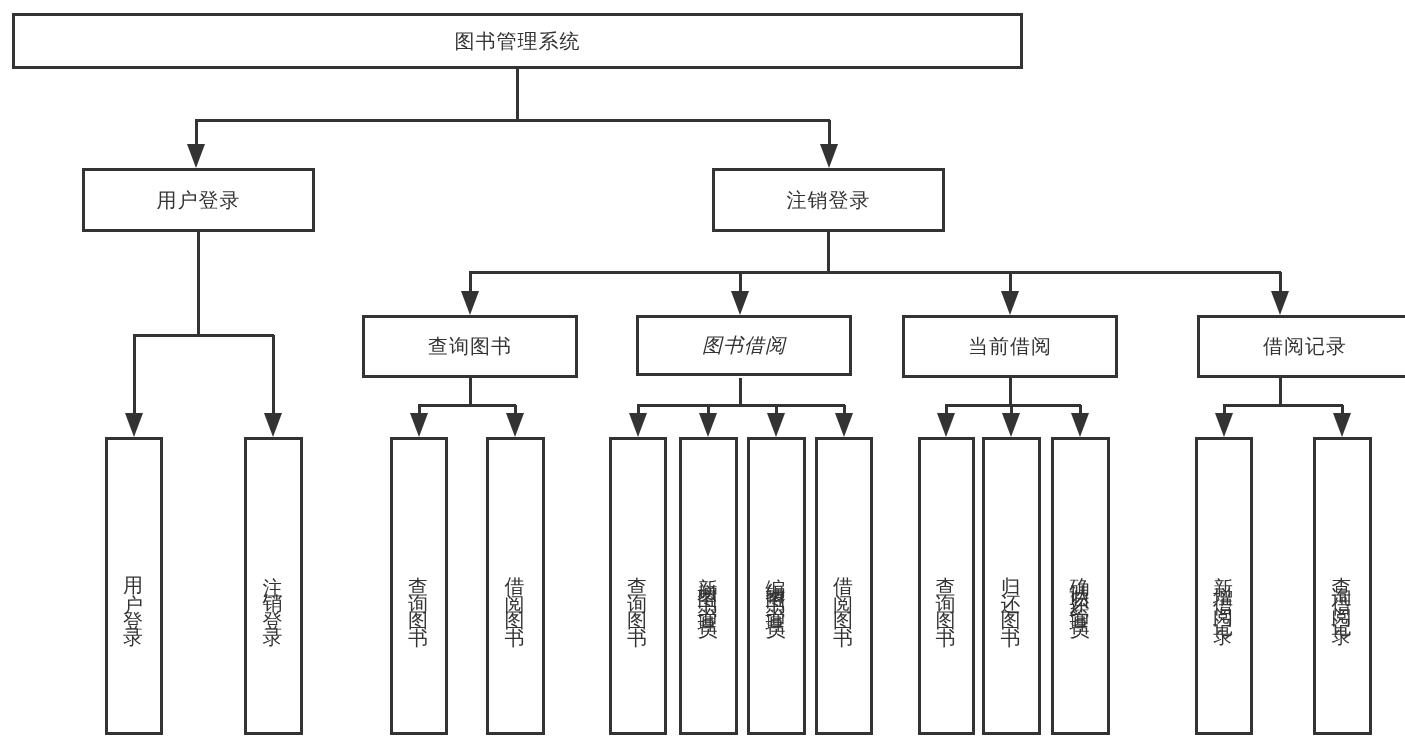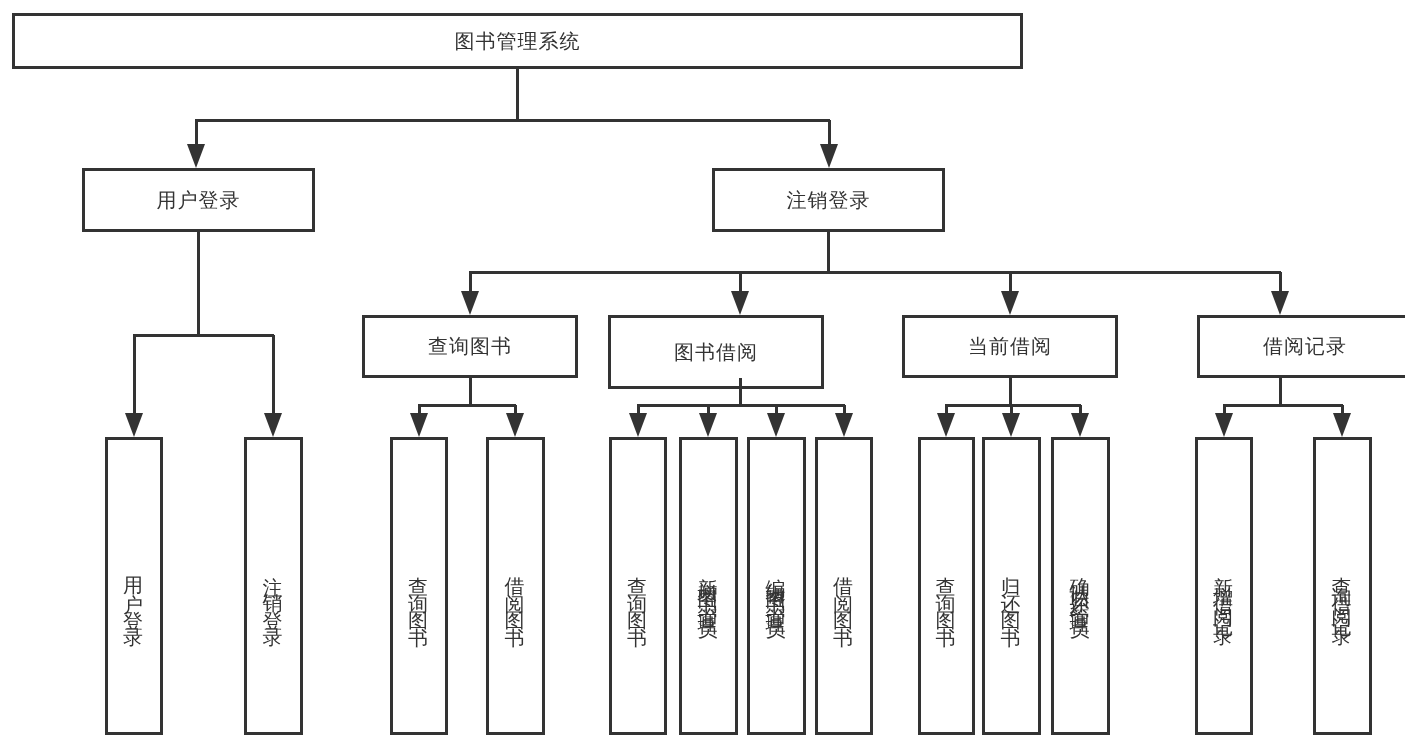--- a/index.html
+++ b/index.html
@@ -77,21 +77,21 @@
   <div class="box hbox" style="left:82px; top:168px; width:233px; height:64px;">
     <span>用户登录</span>
   </div>
   <div class="box hbox" style="left:712px; top:168px; width:233px; height:64px;">
     <span>注销登录</span>
   </div>
 
   <div class="box hbox" style="left:362px; top:315px; width:216px; height:63px;">
     <span>查询图书</span>
   </div>
-  <div class="box hbox" style="left:608px; top:315px; width:216px; height:74px;">
+  <div class="box hbox" style="left:636px; top:315px; width:216px; height:61px;font-style:italic;">
     <span>图书借阅</span>
   </div>
   <div class="box hbox" style="left:902px; top:315px; width:216px; height:63px;font-family:Liberation Serif, serif;">
     <span>当前借阅</span>
   </div>
   <div class="box hbox" style="left:1197px; top:315px; width:216px; height:63px;">
     <span>借阅记录</span>
   </div>
 
   <div class="box vbox" style="left:105px; top:437px; width:58px; height:298px;">

